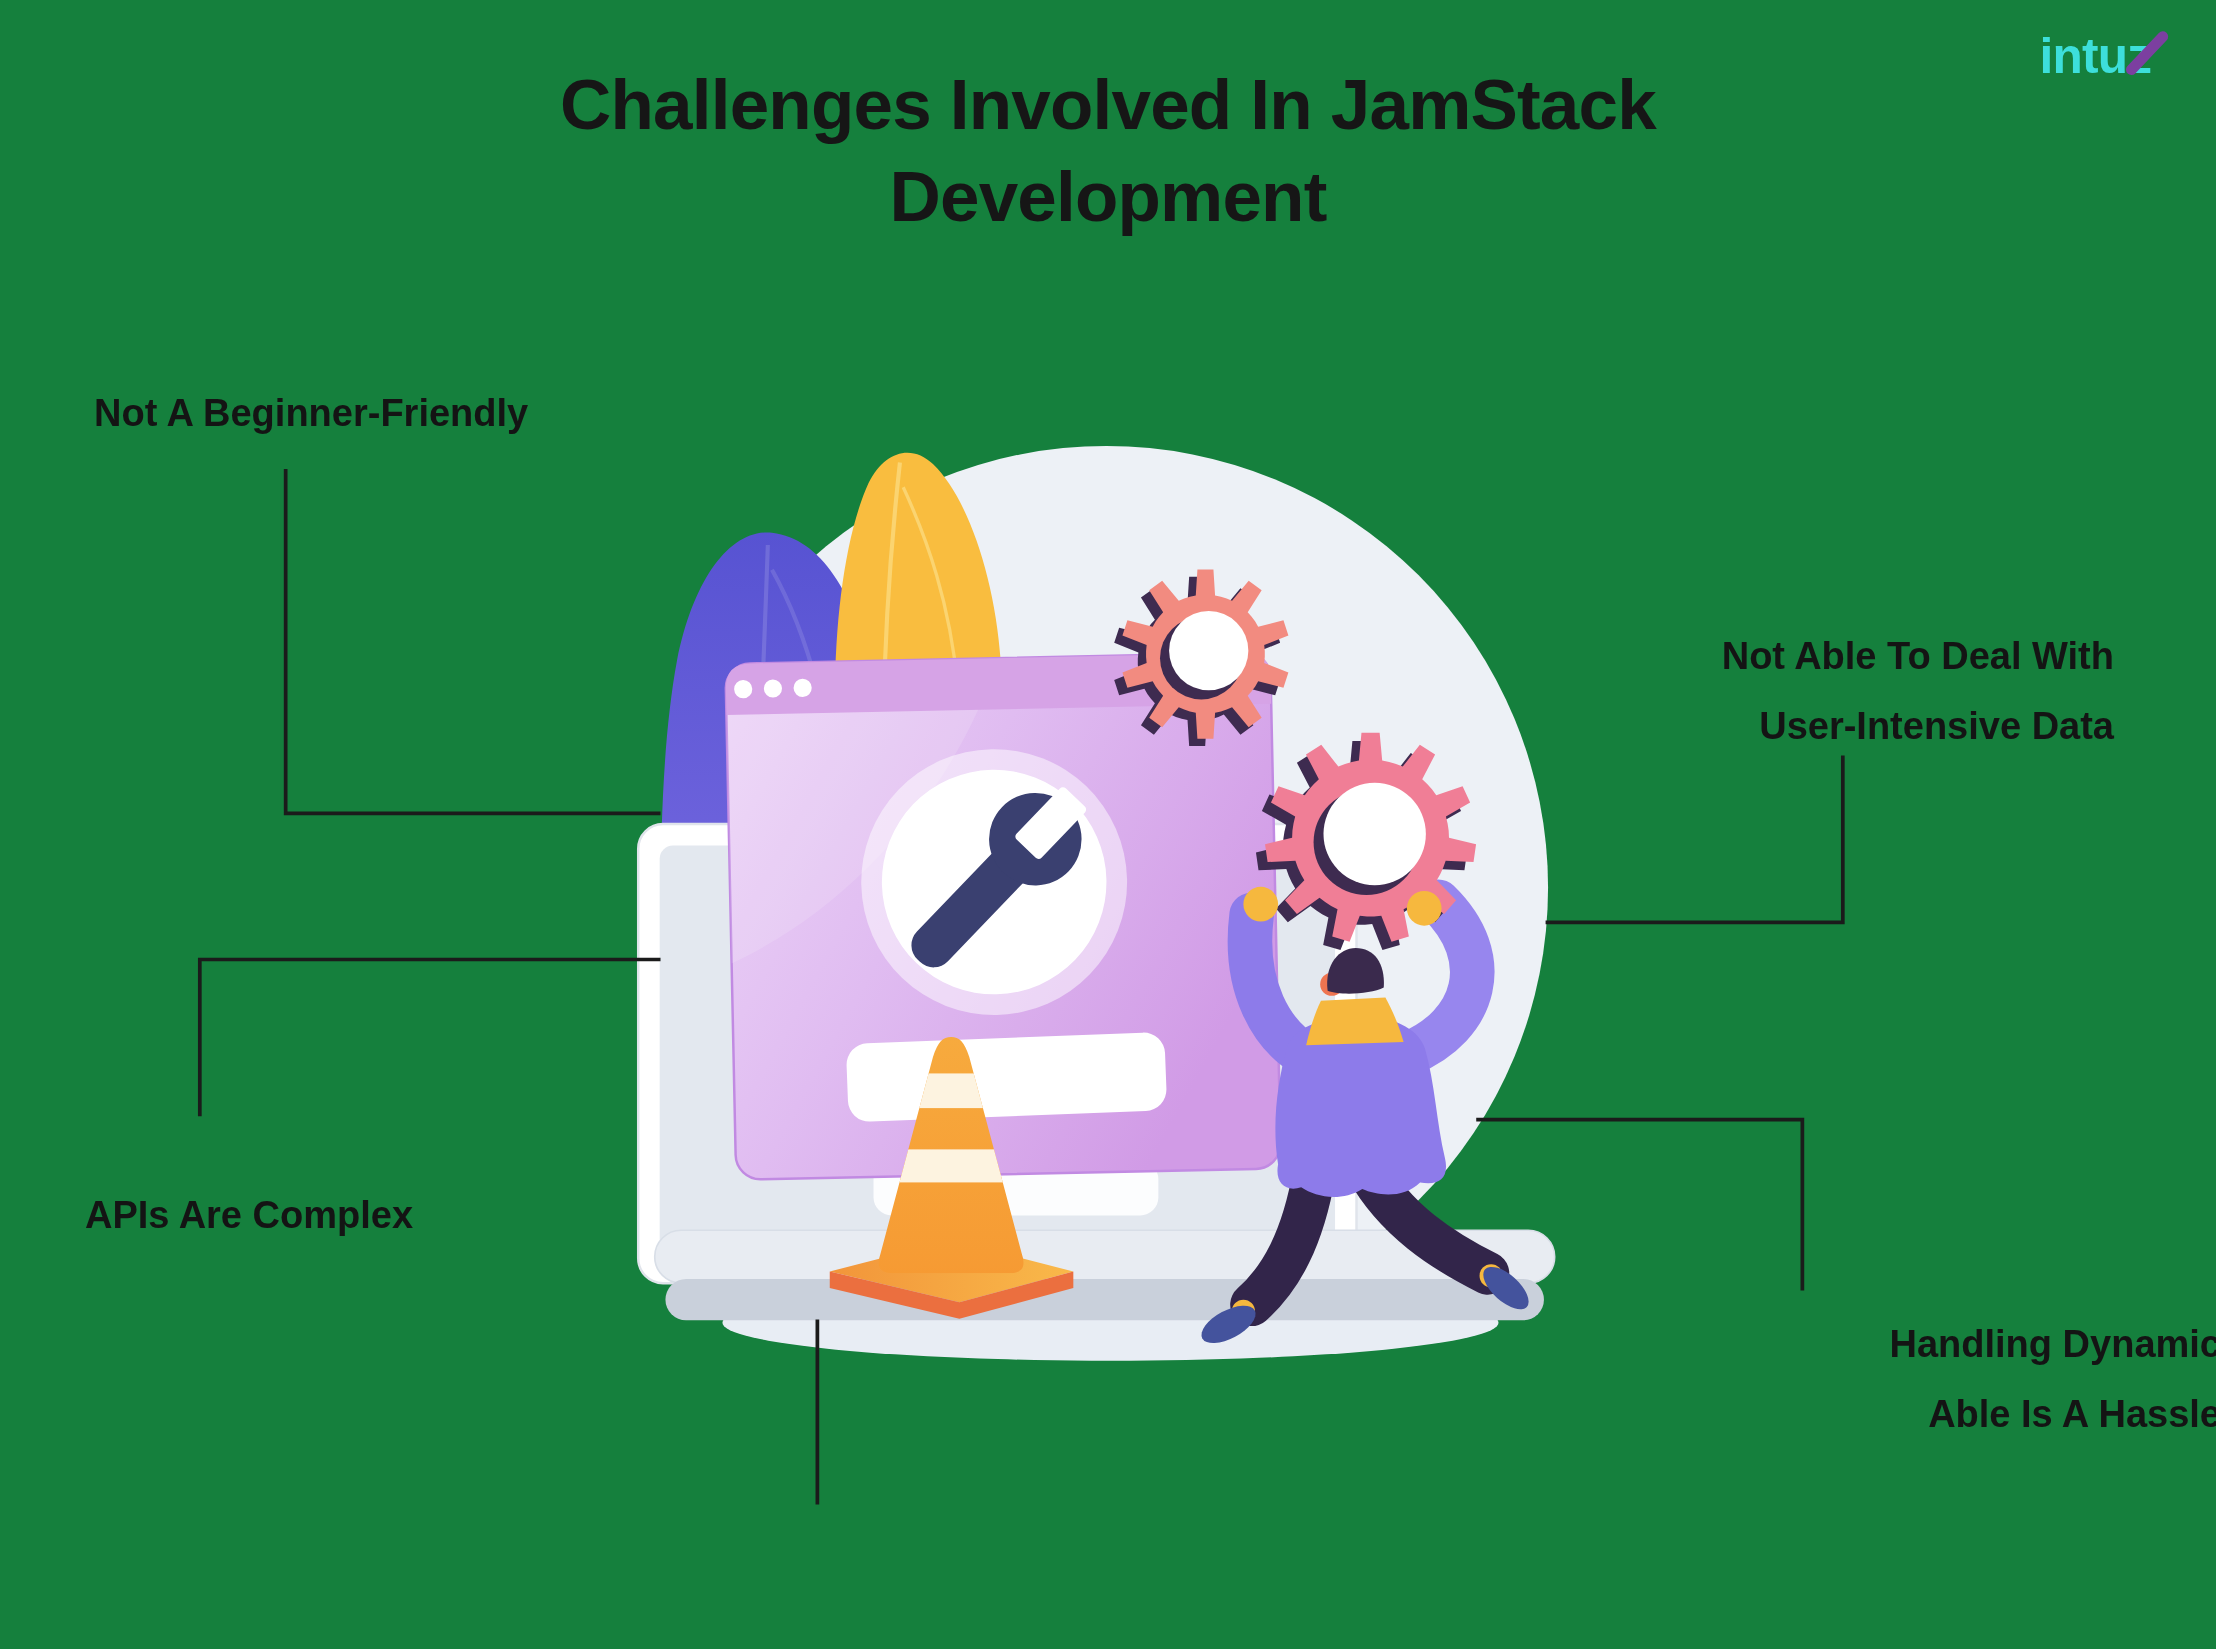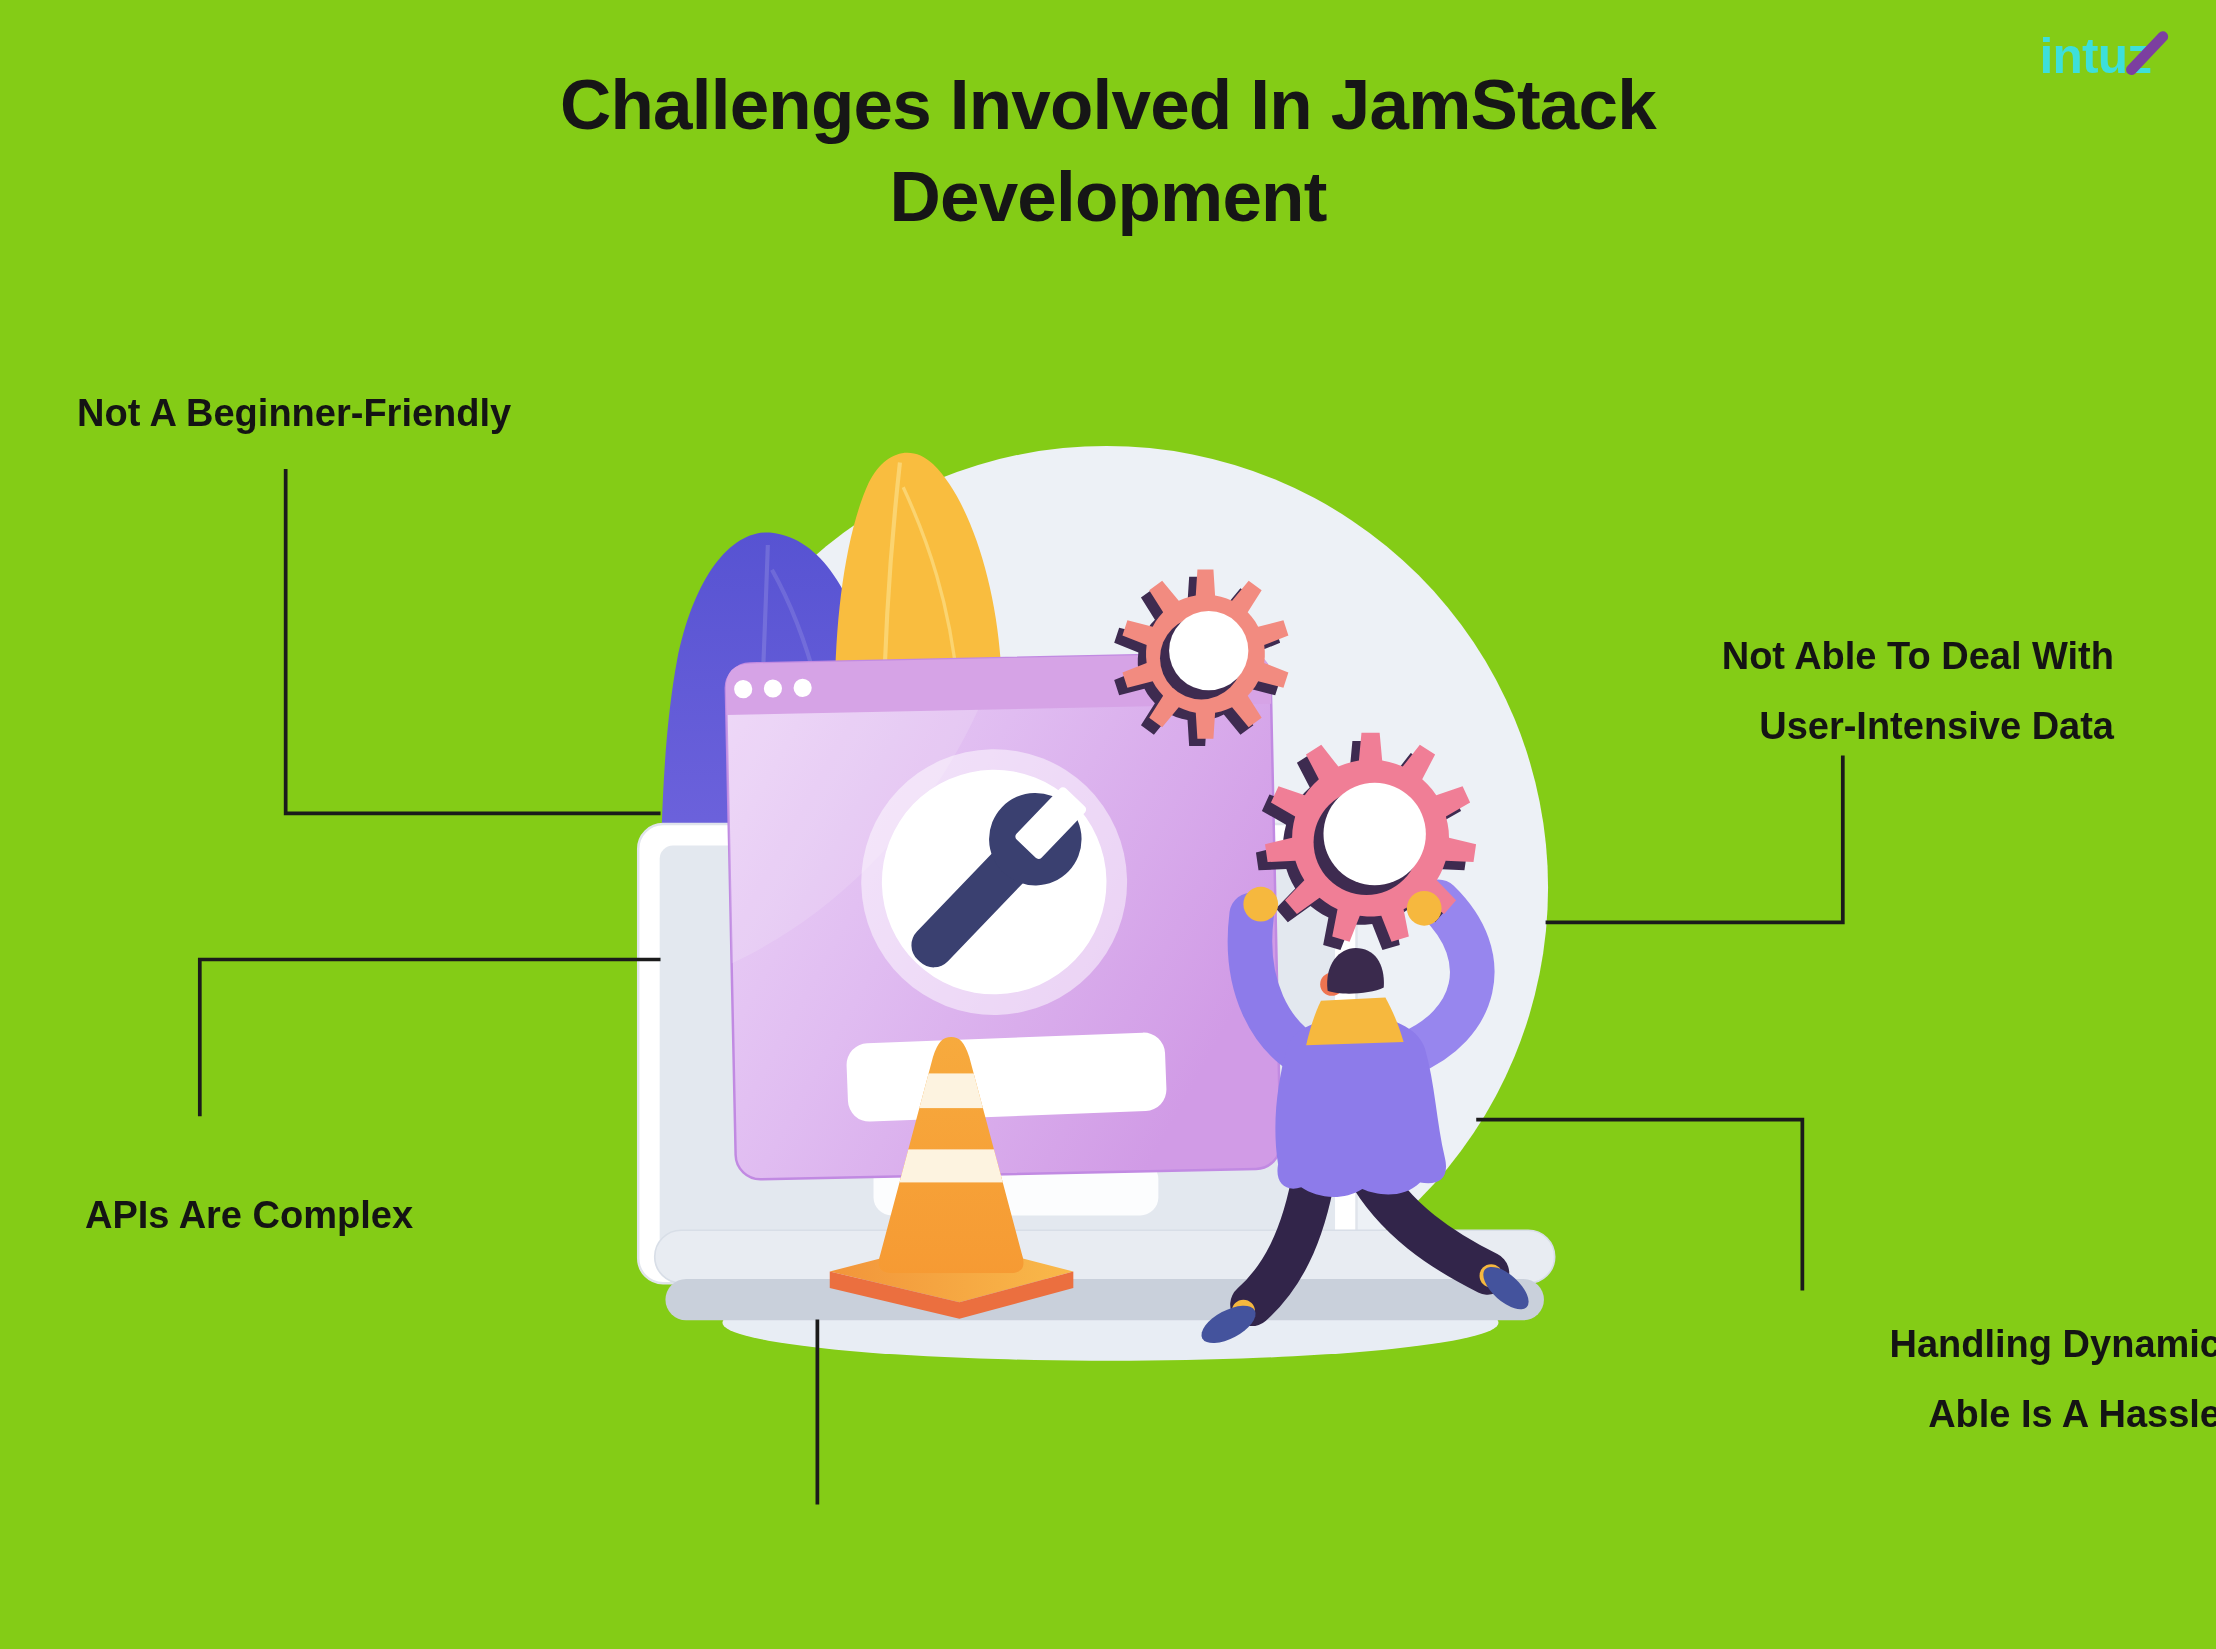--- a/index.html
+++ b/index.html
@@ -1,17 +1,17 @@
 <!DOCTYPE html>
 <html style="font-size:13.2px"><head>
 <meta charset="utf-8">
 <style>
   * { margin:0; padding:0; box-sizing:border-box; }
   html,body { width:2216px; height:1649px; background:#ffffff; font-family:"Liberation Sans", sans-serif; }
-  .canvas { position:relative; width:2216px; height:1649px; background:#84cc16; overflow:hidden; }
+  .canvas { position:relative; width:2216px; height:1649px; background:#15803d; overflow:hidden; }
   .layer { position:absolute; left:0; top:0; width:2216px; height:1649px; }
   .title { position:absolute; left:0; top:59px; width:2216px; text-align:center;
            font-size:71px; font-weight:bold; letter-spacing:-0.8px; color:#161616; line-height:92px; }
   .label { position:absolute; font-size:38px; font-weight:bold; color:#141414; line-height:50px; }
   .label.centered { text-align:center; width:669px; }
   .label .l2line { display:block;text-align:right; }
   .two-line { line-height:70px; }
   .logo-wrap { position:absolute; left:2033px; top:15px; width:186px; height:83px; }
 </style>
 </head>
@@ -140,21 +140,21 @@
     <div>Development</div>
   </div>
 
   <div class="logo-wrap">
     <svg width="186" height="83" viewBox="0 0 225 100">
       <text x="8" y="70" font-family="Liberation Sans, sans-serif" font-size="60" font-weight="bold" letter-spacing="-1" fill="#3ddfdb">intuz</text>
       <line x1="157" y1="26" x2="119" y2="66" stroke="#7c3fa0" stroke-width="13" stroke-linecap="round"></line>
     </svg>
   </div>
 
-  <div class="label" style="left:77px; top:388px;text-align:right;">Not A Beginner-Friendly</div>
+  <div class="label" style="left:94px; top:388px;text-align:right;">Not A Beginner-Friendly</div>
 
   <div class="label" style="left:85px; top:1154px;margin-top:36px;">APIs Are Complex</div>
 
   <div class="label centered two-line" style="left:1445px; top:621px;">
     <span class="l2line">Not Able To Deal With</span>
     <span class="l2line">User-Intensive Data</span>
   </div>
 
   <div class="label centered two-line" style="left:1552px; top:1309px;">
     <span class="l2line">Handling Dynamic</span>

